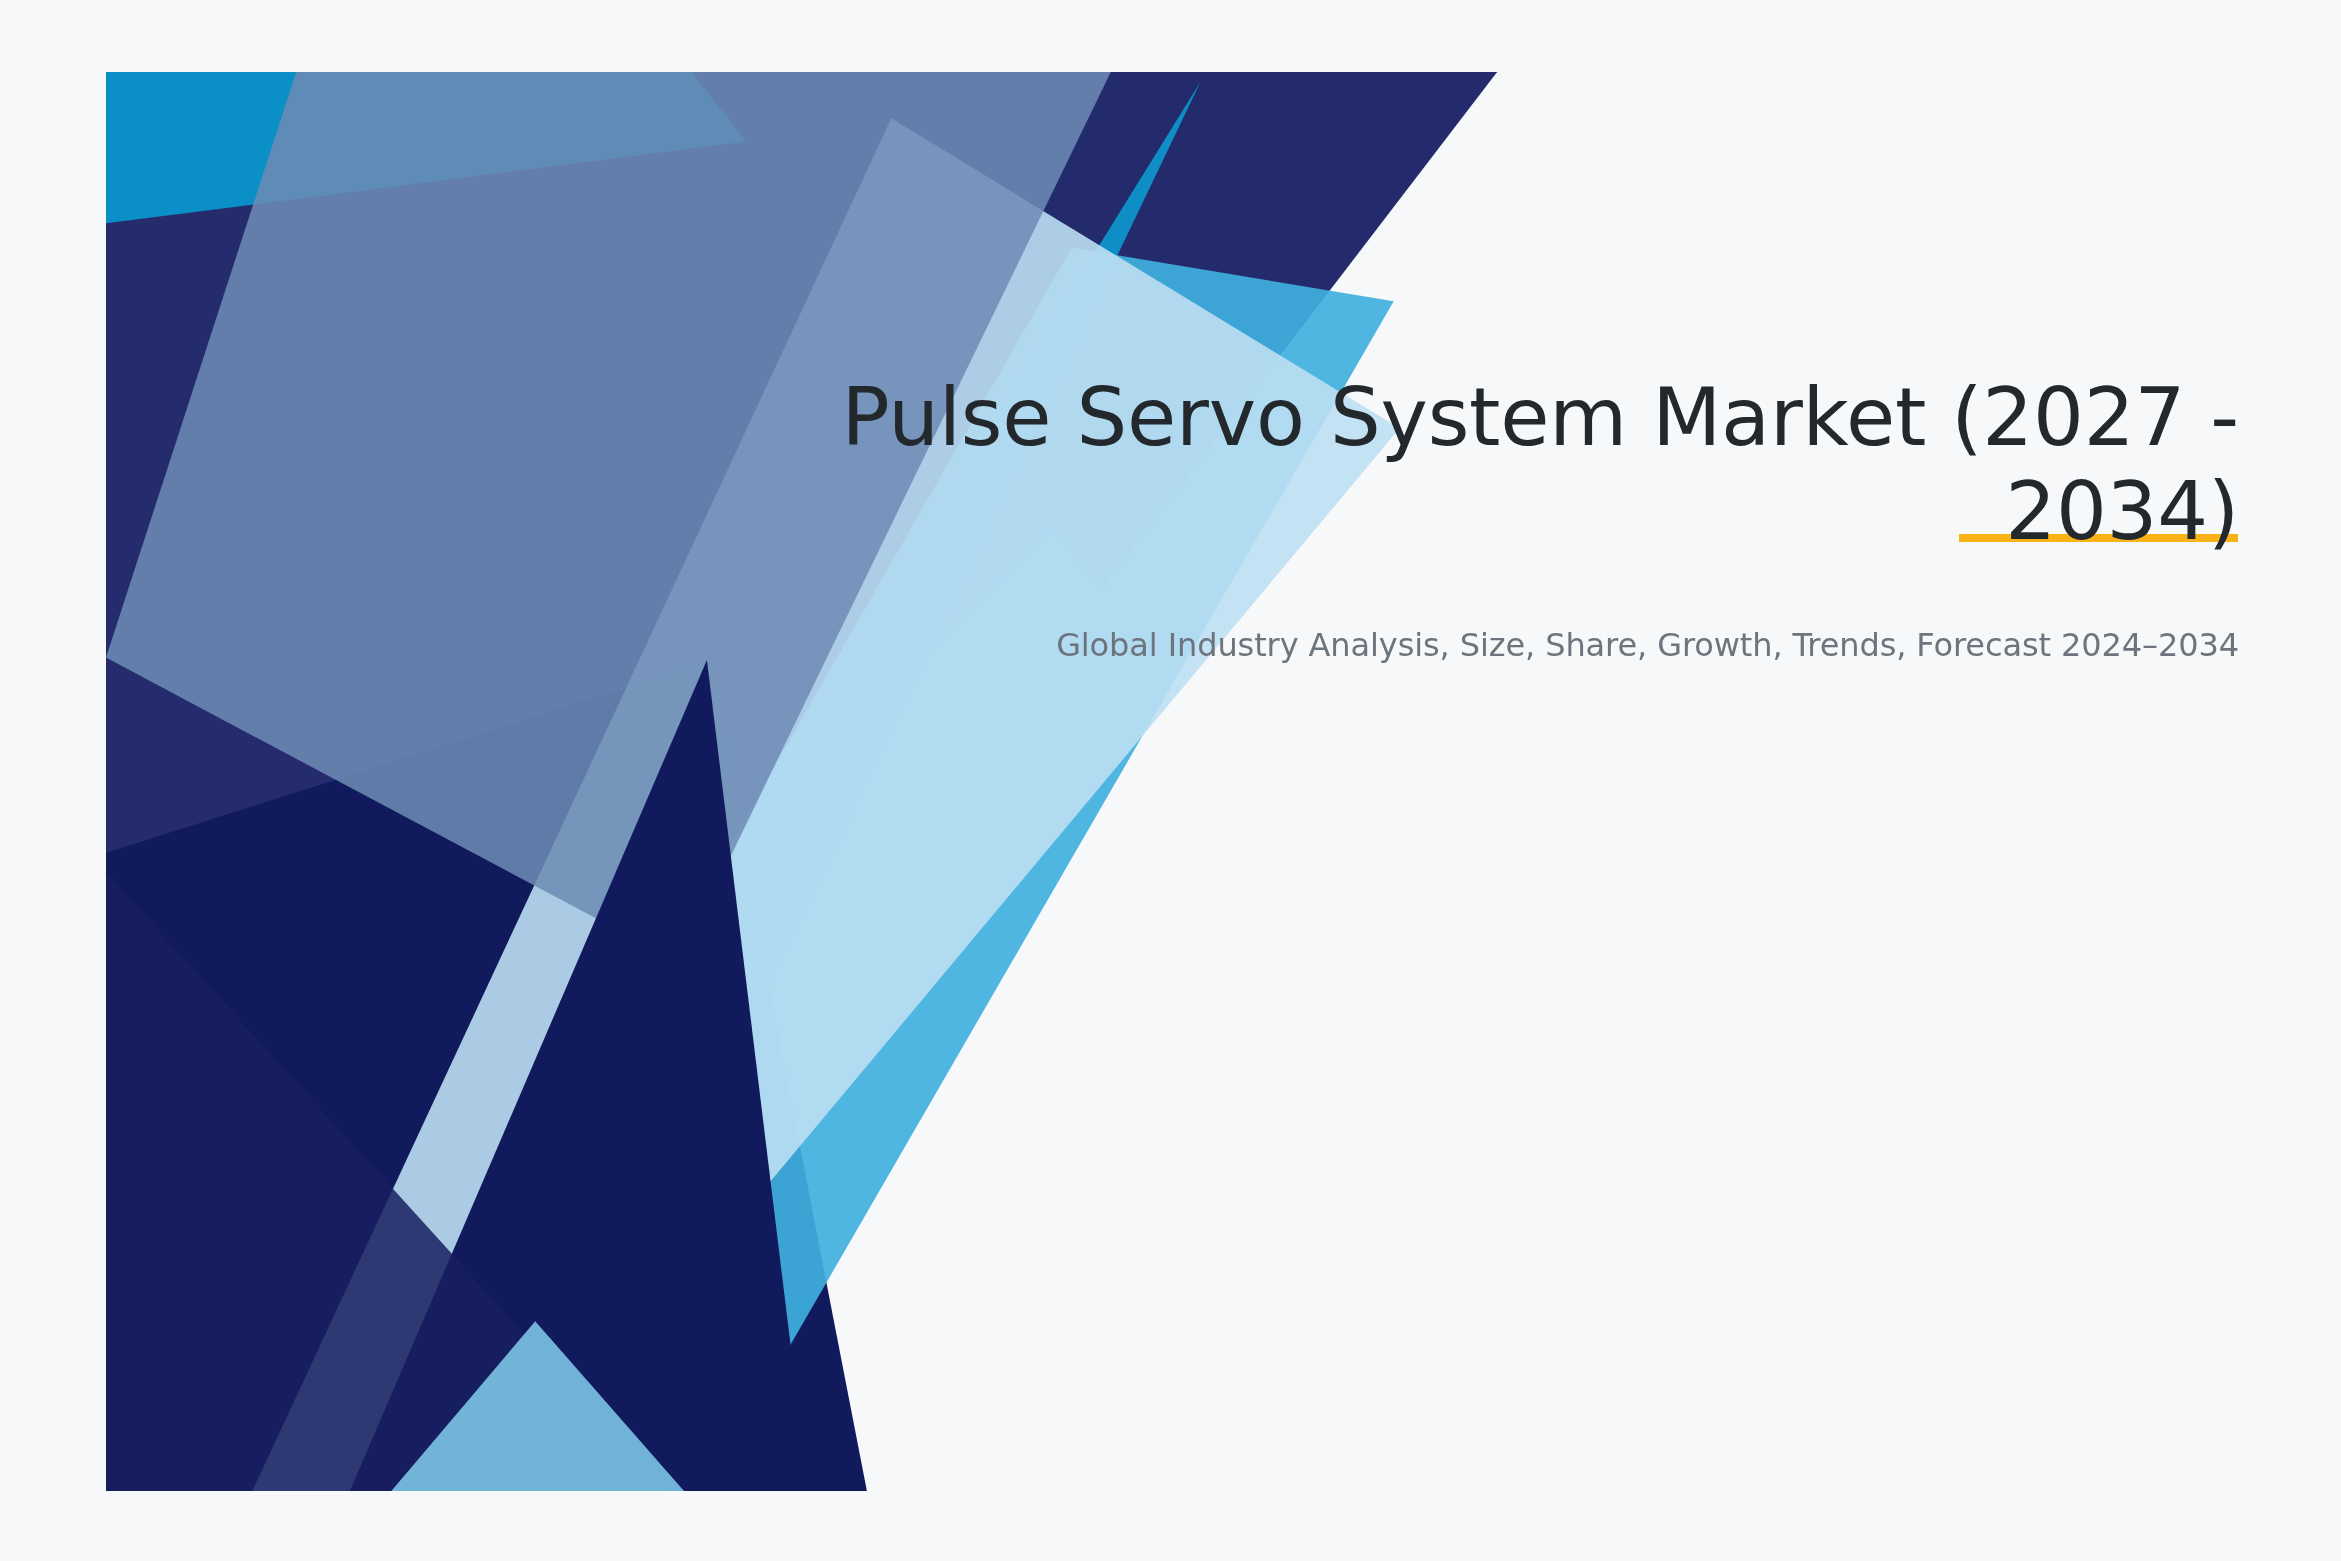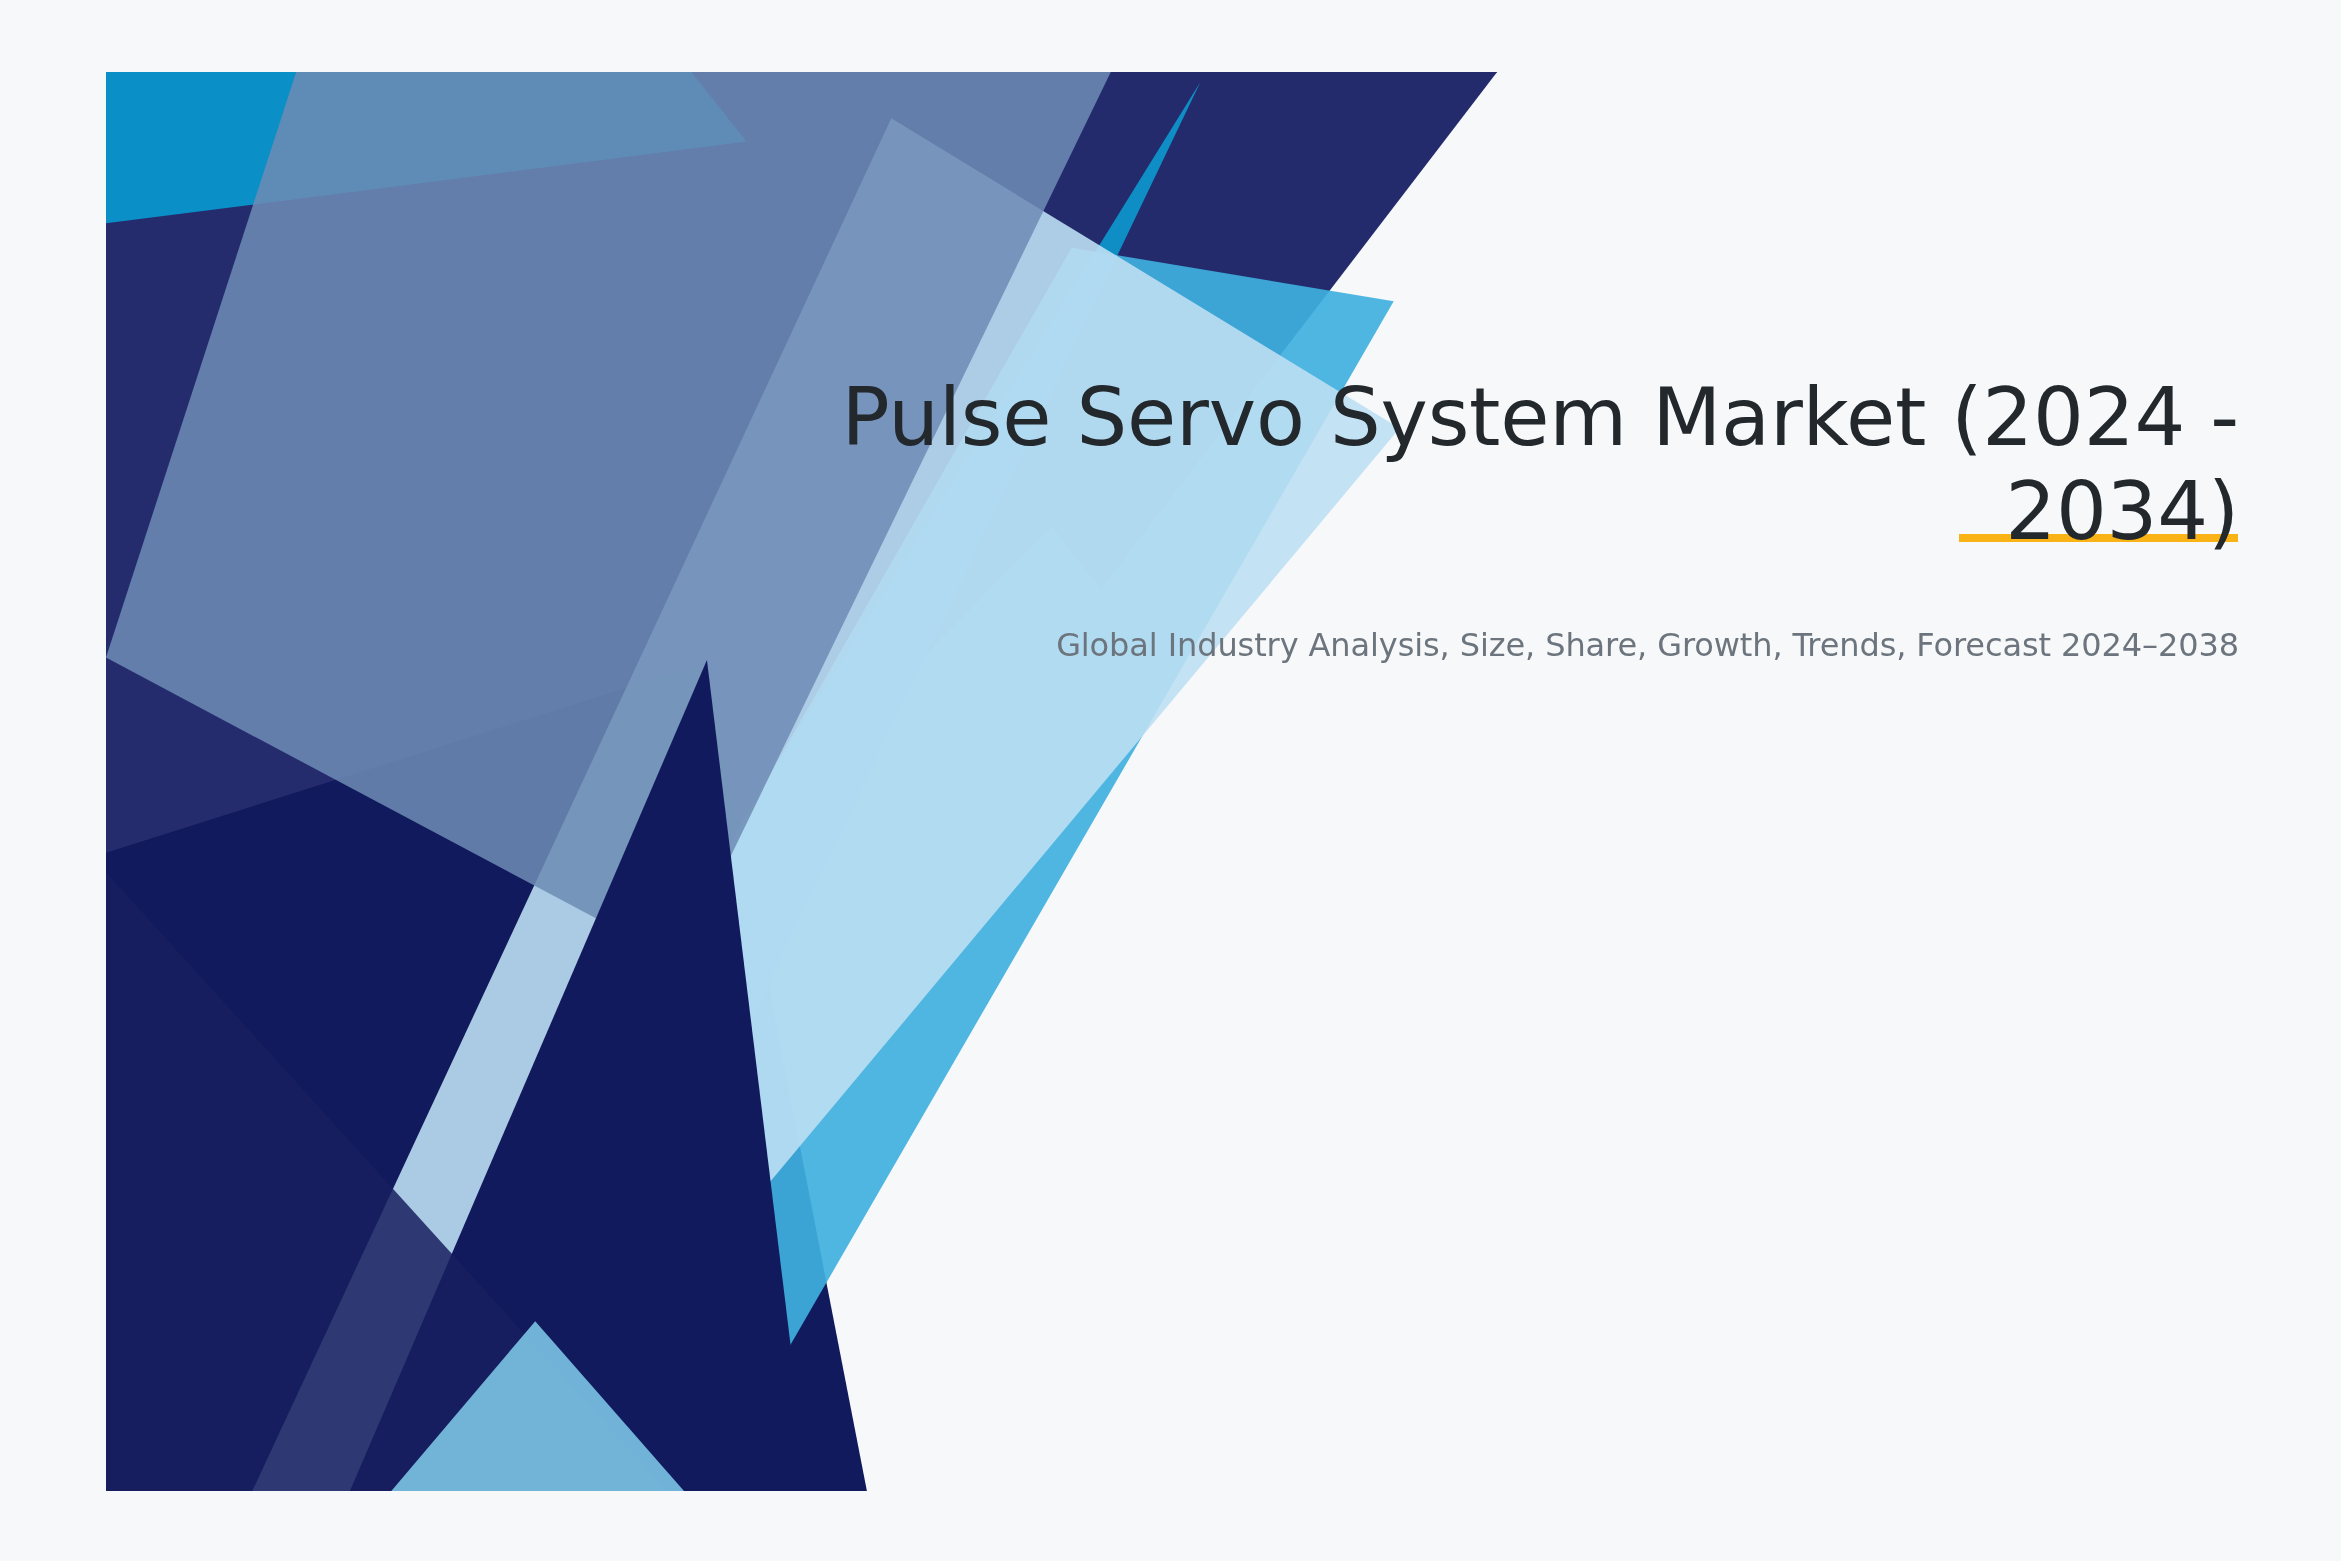--- a/index.html
+++ b/index.html
@@ -101,19 +101,19 @@
       <polygon points="0,1640 1150,2908 0,2908" fill="#17205f" opacity="0.85"></polygon>
 
       <polygon points="880,2560 1185,2908 585,2908" fill="#7cc4e5" opacity="0.9"></polygon>
 
     </svg>
   </div>
 
   <div class="text-block">
     <div class="title-wrap">
       <span class="title-accent"></span>
-      <h1 class="title">Pulse Servo System Market (2024 - 2034)</h1>
+      <h1 class="title">Pulse Servo System Market (2027 - 2034)</h1>
     </div>
-    <p class="subtitle">Global Industry Analysis, Size, Share, Growth, Trends, Forecast 2024–2038</p>
+    <p class="subtitle">Global Industry Analysis, Size, Share, Growth, Trends, Forecast 2024–2034</p>
   </div>
 
 </div>
 
 
 </body></html>

